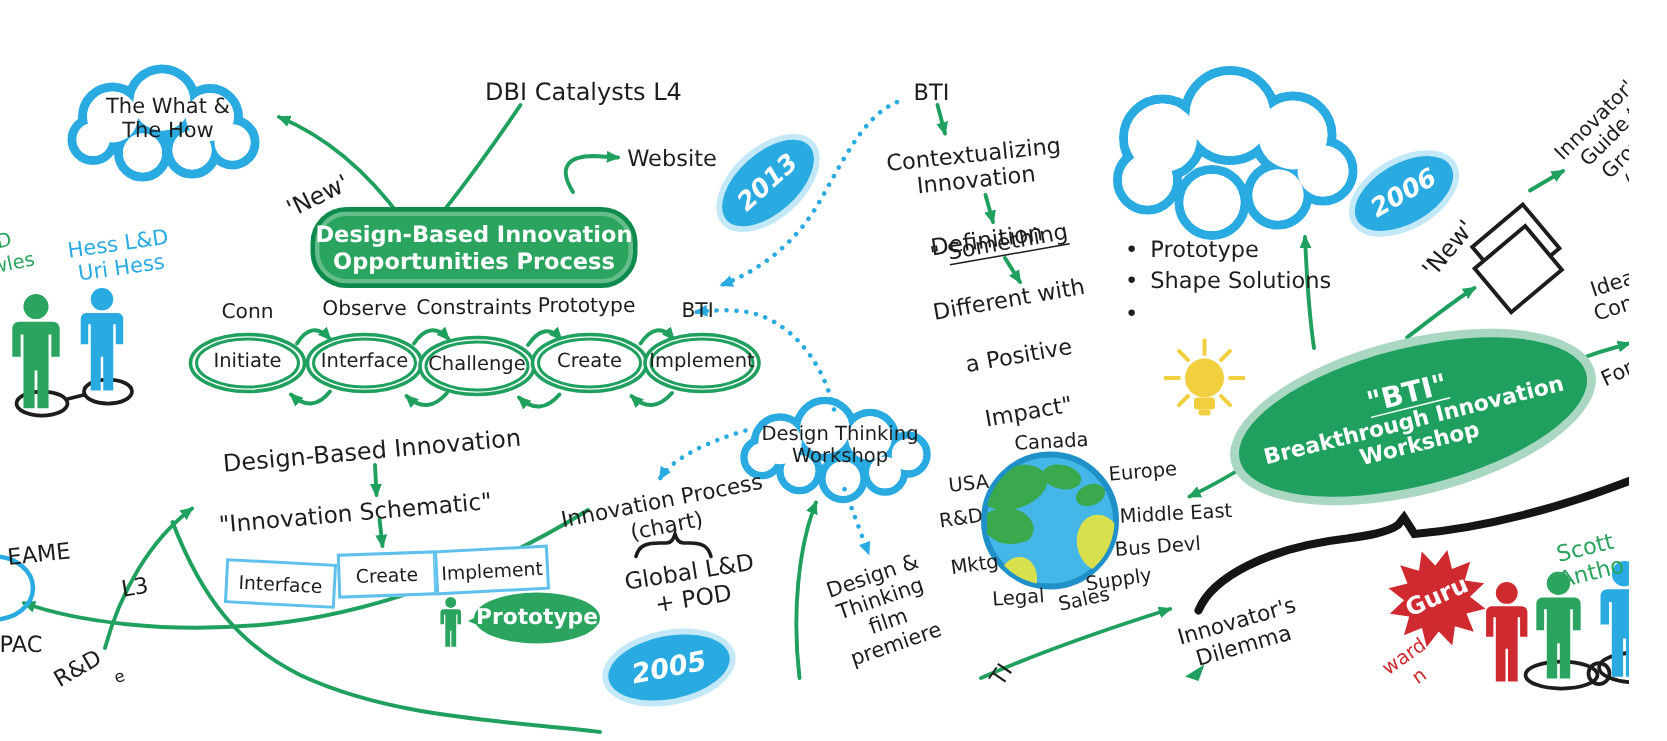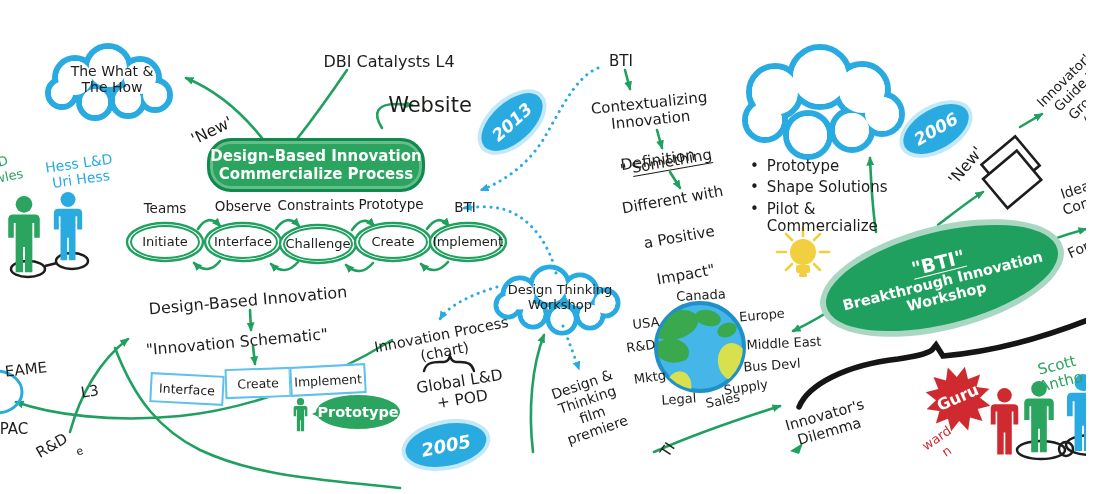--- a/index.html
+++ b/index.html
@@ -216,32 +216,32 @@
   <polygon fill="#cf2a30" transform="rotate(-18 958 399)" points="991,399 979.3,404.7 986.6,415.5 973.6,414.6 974.5,427.6 963.7,420.3 958,432 952.3,420.3 941.5,427.6 942.4,414.6 929.4,415.5 936.7,404.7 925,399 936.7,393.3 929.4,382.5 942.4,383.4 941.5,370.4 952.3,377.7 958,366 963.7,377.7 974.5,370.4 973.6,383.4 986.6,382.5 979.3,393.3"></polygon>
 </svg>
 
 <div class="t" style="left:112px;top:80px;font-size:14px;">The What &amp;
 The How</div>
 
 <div class="t" style="left:212px;top:131px;font-size:16px;transform:translate(-50%,-50%) rotate(-26deg);">'New'</div>
 
 <div class="gbox" style="left:207px;top:138px;width:212px;height:48px;font-size:15px;">
   <span>Design-Based Innovation</span>
-  <span>Commercialize Process</span>
+  <span>Opportunities Process</span>
 </div>
 
 <div class="t" style="left:389px;top:62px;font-size:16px;">DBI Catalysts L4</div>
 
-<div class="t" style="left:430px;top:106px;font-size:21px;">Website</div>
+<div class="t" style="left:448px;top:106px;font-size:15px;">Website</div>
 
 <div class="badge" style="left:471px;top:98px;width:74px;height:40px;font-size:17px;transform:rotate(-42deg);">
   <span>2013</span>
 </div>
 
-<div class="t" style="left:165px;top:209px;font-size:13.5px;">Teams</div>
+<div class="t" style="left:165px;top:209px;font-size:13.5px;">Conn</div>
 <div class="t" style="left:243px;top:207px;font-size:13.5px;">Observe</div>
 <div class="t" style="left:316px;top:206px;font-size:13.5px;">Constraints</div>
 <div class="t" style="left:391px;top:205px;font-size:13.5px;">Prototype</div>
 <div class="t" style="left:465px;top:208px;font-size:13.5px;">BTI</div>
 <div class="t" style="left:165px;top:242px;font-size:13px;">Initiate</div>
 <div class="t" style="left:243px;top:242px;font-size:13px;">Interface</div>
 <div class="t" style="left:318px;top:244px;font-size:13px;">Challenge</div>
 <div class="t" style="left:393px;top:242px;font-size:13px;">Create</div>
 <div class="t" style="left:468px;top:242px;font-size:13px;">Implement</div>
 
@@ -320,22 +320,20 @@
   <div class="brow">
     <span>•</span>
     <span>Prototype</span>
   </div>
   <div class="brow">
     <span>•</span>
     <span>Shape Solutions</span>
   </div>
   <div class="brow">
     <span>•</span>
-    <span style="white-space:pre-line;">Pilot &amp;
-Commercialize</span>
   </div>
 </div>
 
 <div class="bigellipse" style="left:817px;top:226px;width:238px;height:92px;transform:rotate(-14deg);">
   <span class="u" style="font-size:19px;">"BTI"</span>
   <span style="font-size:14.5px;">Breakthrough Innovation</span>
   <span style="font-size:14.5px;">Workshop</span>
 </div>
 
 <div class="t" style="left:827px;top:423px;font-size:14.5px;transform:translate(-50%,-50%) rotate(-16deg);">Innovator's

